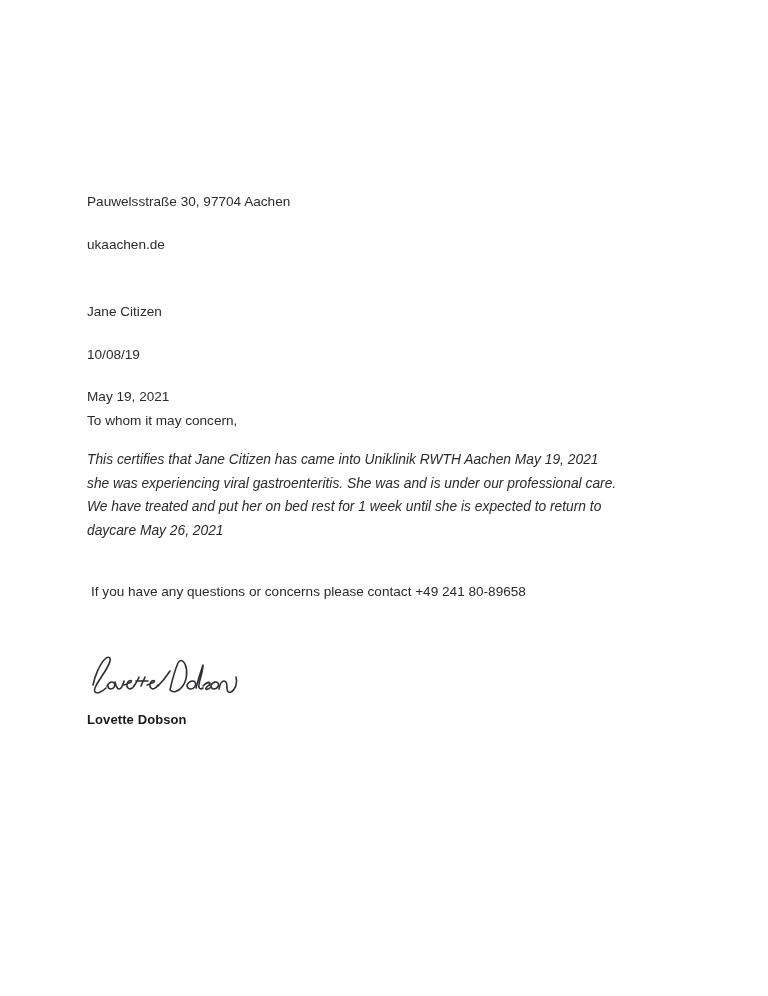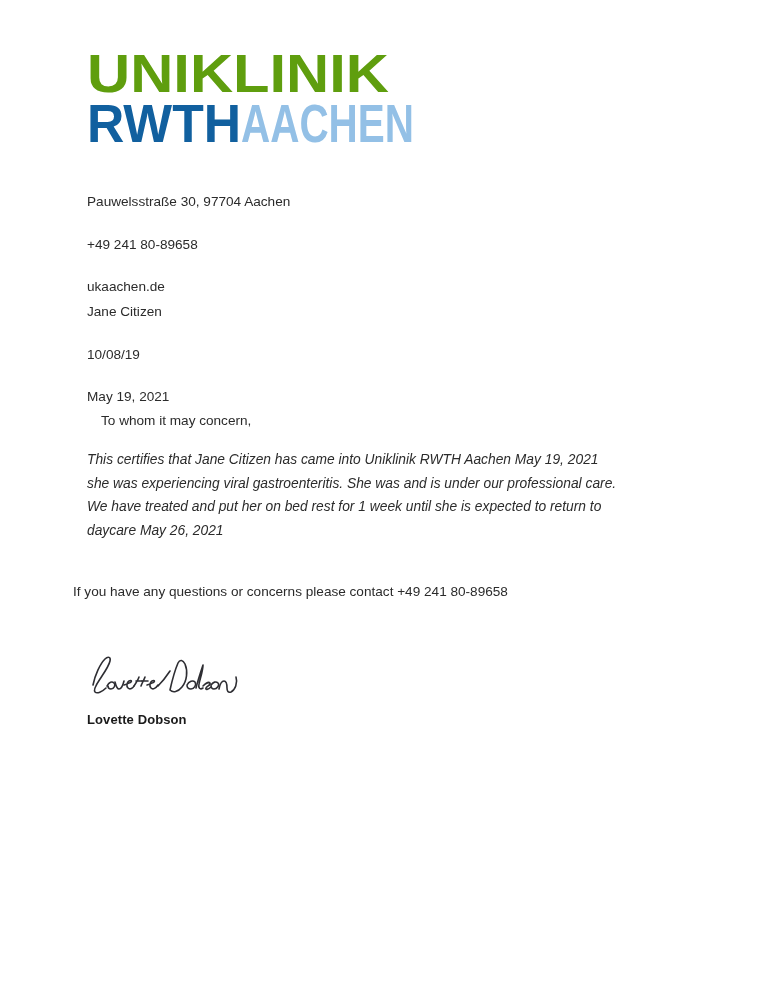--- a/index.html
+++ b/index.html
@@ -41,42 +41,42 @@
     line-height: 21.3px;
     color: #2b2b2b;
     white-space: pre-line;
   }
 
   .org-block   { top: 170px; width: 420px; }
   .patient-block { top: 280px; width: 420px; }
 
   .salutation {
     position: absolute;
-    left: 101px;
+    left: 87px;
     top: 410px;
     font-size: 13.6px;
     line-height: 21px;
     color: #2b2b2b;
   }
 
   .body-para {
     position: absolute;
     left: 87px;
     top: 448px;
     width: 532px;
     font-size: 13.8px;
     line-height: 23.5px;
     color: #2b2b2b;
     text-align: left;
     font-style: italic;
   }
 
   .contact-line {
     position: absolute;
-    left: 73px;
+    left: 91px;
     top: 581px;
     width: 560px;
     font-size: 13.6px;
     line-height: 21px;
     color: #2b2b2b;
   }
 
   
   .signature {
     position: absolute;
@@ -96,34 +96,23 @@
     font-weight: bold;
     color: #1a1a1a;
     letter-spacing: 0.1px;
   }
 </style>
 </head>
 <body>
 
 <div class="page">
 
-  <div class="logo">
-    <svg width="330" height="100" viewBox="0 0 330 100" xmlns="http://www.w3.org/2000/svg" role="img">
-
-      <text x="0" y="46" font-family="'Liberation Sans', sans-serif" font-size="54" font-weight="bold" fill="#5f9e0e" textLength="302" lengthAdjust="spacingAndGlyphs">UNIKLINIK</text>
-
-      <text x="0" y="96" font-family="'Liberation Sans', sans-serif" font-size="54" font-weight="bold" fill="#11609f" textLength="154" lengthAdjust="spacingAndGlyphs">RWTH</text>
-
-      <text x="154" y="96" font-family="'Liberation Sans', sans-serif" font-size="54" font-weight="bold" fill="#93c0e6" textLength="173" lengthAdjust="spacingAndGlyphs">AACHEN</text>
-    </svg>
-  </div>
 
   <div class="block org-block">
     <div>Pauwelsstraße 30, 97704 Aachen</div>
-    <div>+49 241 80-89658</div>
     <div>ukaachen.de</div>
   </div>
 
   <div class="block patient-block">
     <div>Jane Citizen</div>
     <div>10/08/19</div>
     <div>May 19, 2021</div>
   </div>
 
   <div class="salutation">To whom it may concern,</div>

